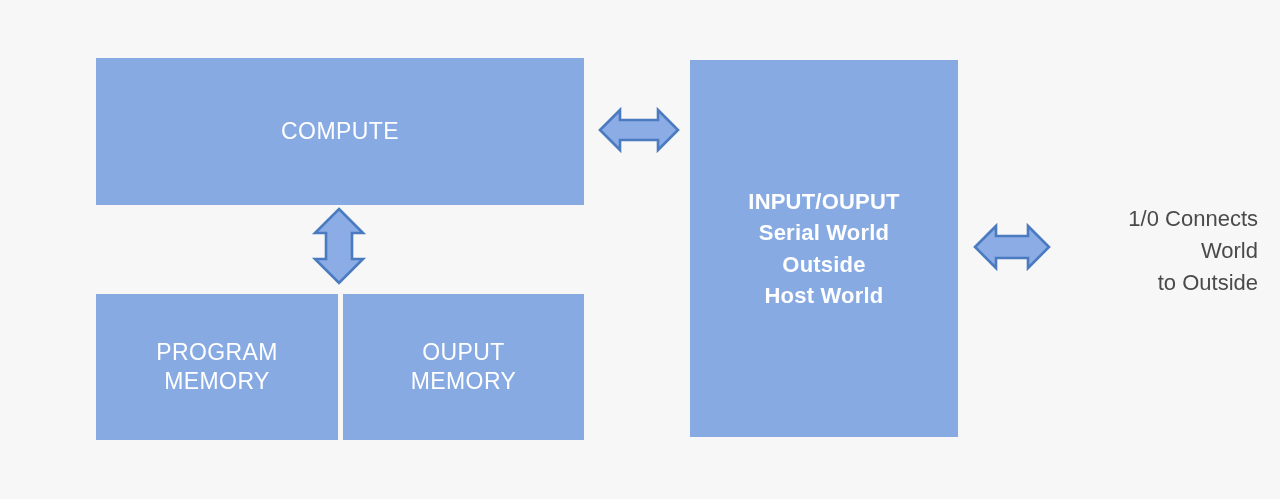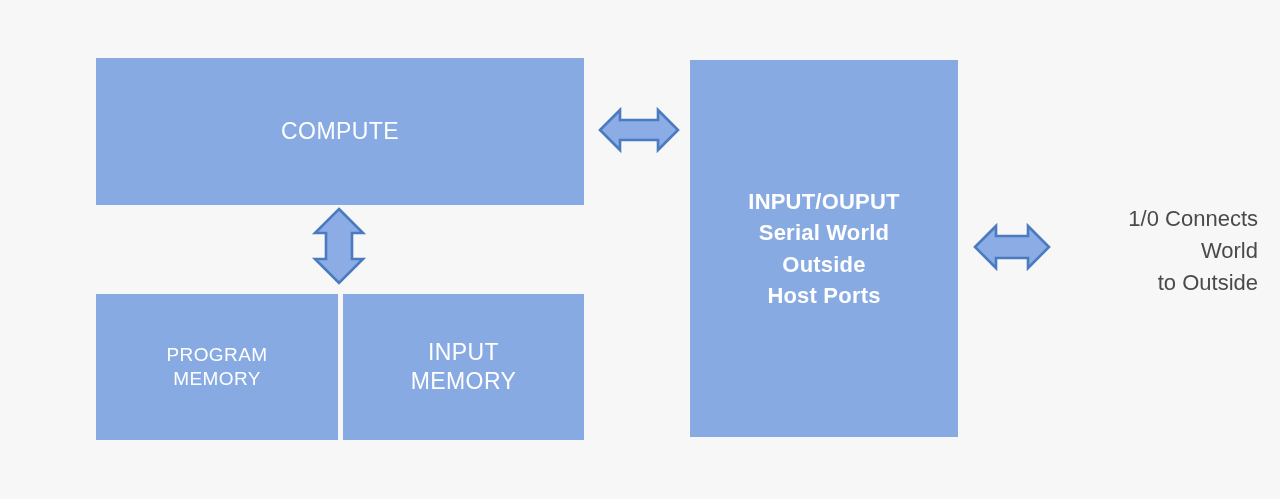--- a/index.html
+++ b/index.html
@@ -46,21 +46,21 @@
     font-size: 23px;
     letter-spacing: 0.4px;
   }
 
   
   #program-memory {
     left: 96px;
     top: 294px;
     width: 242px;
     height: 146px;
-    font-size: 19px;
+    font-size: 23px;
     letter-spacing: 0.4px;
   }
   #data-memory {
     left: 343px;
     top: 294px;
     width: 241px;
     height: 146px;
     font-size: 23px;
     letter-spacing: 0.4px;
   }
@@ -131,29 +131,29 @@
   <div class="block" id="compute-engine">
     <span class="line">COMPUTE</span>
   </div>
 
   <div class="block" id="program-memory">
     <span class="line">PROGRAM</span>
     <span class="line">MEMORY</span>
   </div>
 
   <div class="block" id="data-memory">
-    <span class="line">INPUT</span>
+    <span class="line">OUPUT</span>
     <span class="line">MEMORY</span>
   </div>
 
   <div class="block" id="io-block">
     <span class="line">INPUT/OUPUT</span>
     <span class="line">Serial World</span>
     <span class="line">Outside</span>
-    <span class="line">Host Ports</span>
+    <span class="line">Host World</span>
   </div>
 
   <div class="arrow" id="arrow-compute-io">
     <svg viewBox="0 0 82 48" width="82" height="48" xmlns="http://www.w3.org/2000/svg">
       <polygon points="2,24 22,4 22,14 60,14 60,4 80,24 60,44 60,34 22,34 22,44" fill="#8bace4" stroke="#4a7ac0" stroke-width="2.6" stroke-linejoin="miter"></polygon>
     </svg>
   </div>
 
   <div class="arrow" id="arrow-compute-memory">
     <svg viewBox="0 0 56 78" width="56" height="78" xmlns="http://www.w3.org/2000/svg">

